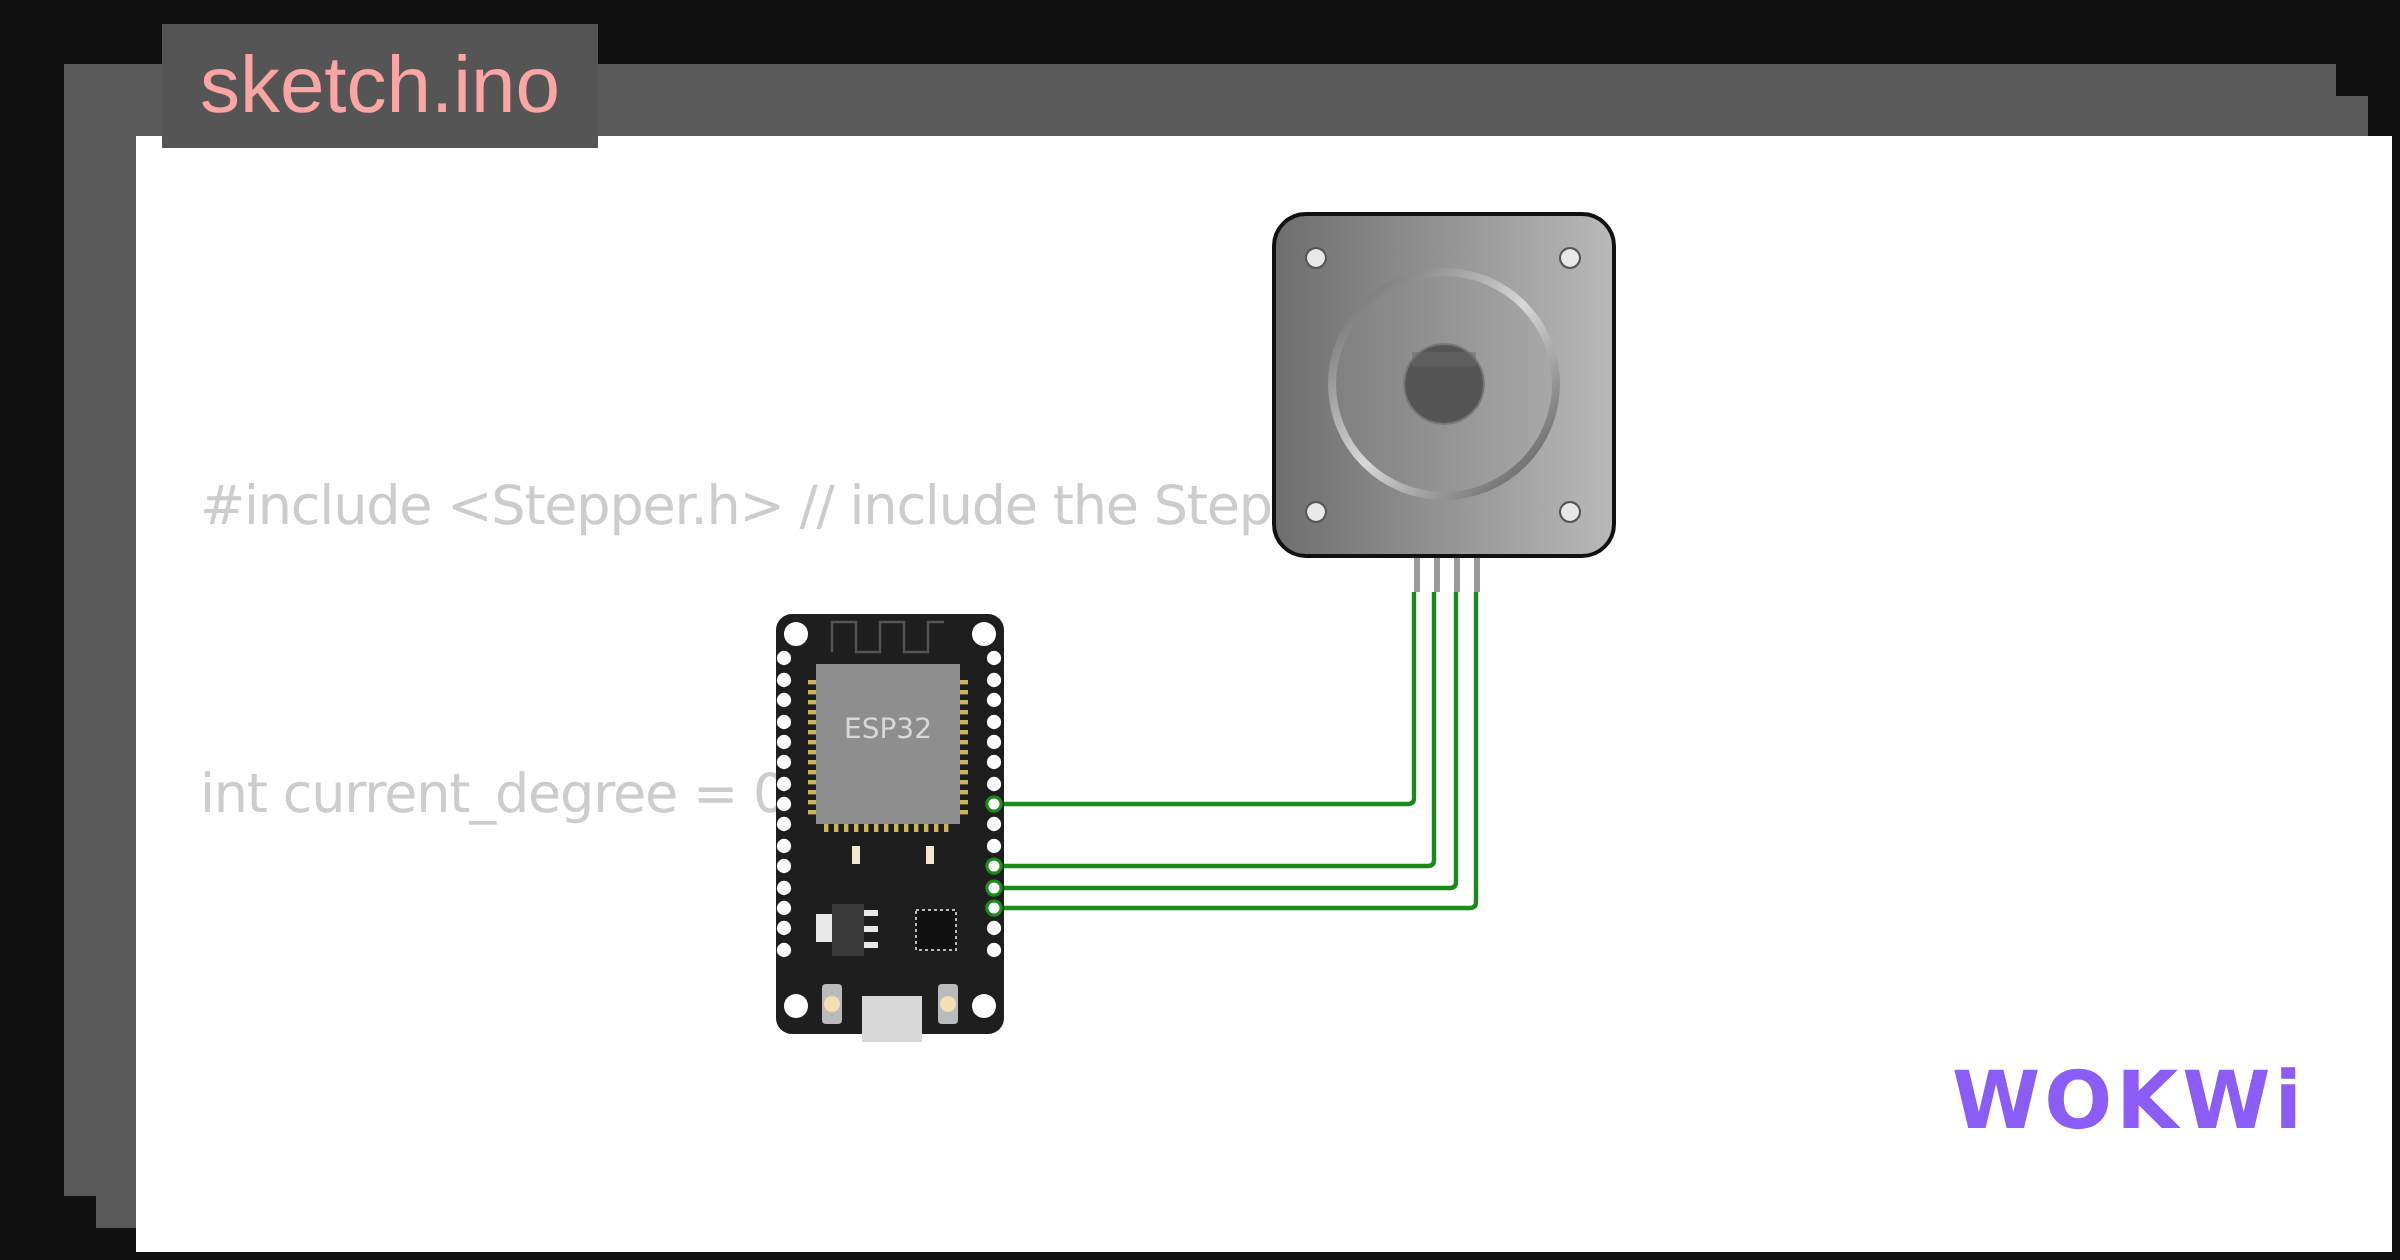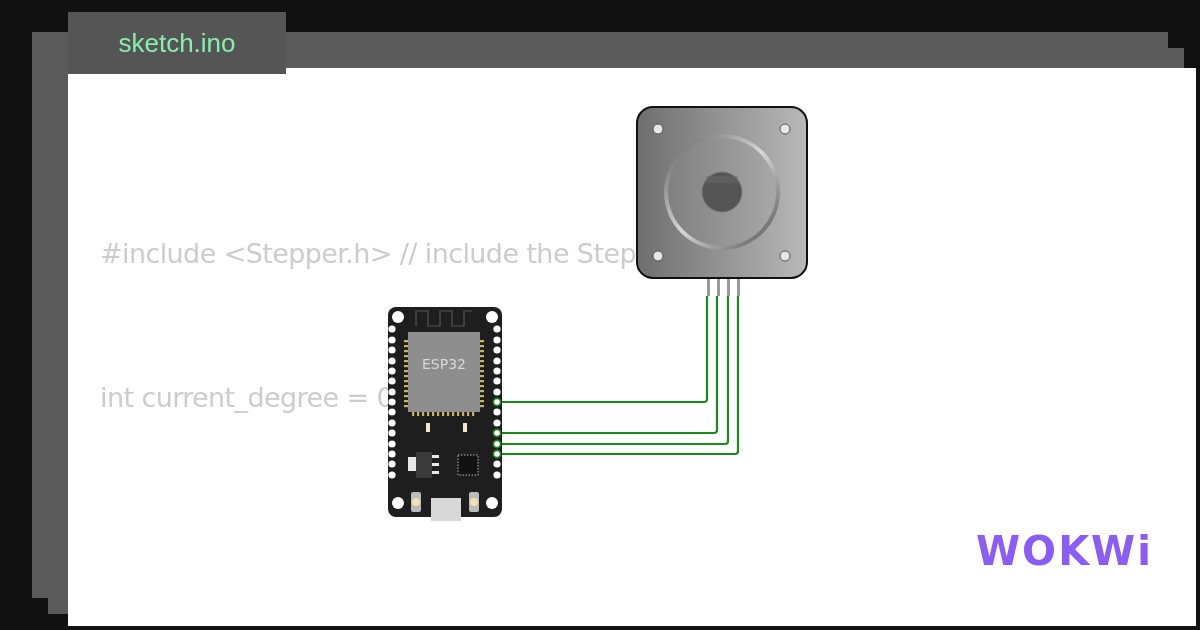--- a/index.html
+++ b/index.html
@@ -1,20 +1,20 @@
 <!DOCTYPE html>
 <html><head>
 <meta charset="utf-8">
 <style>
   html, body { margin:0; padding:0; }
   body { width:1200px; height:630px; background:#111111; position:relative; overflow:hidden; font-family:"DejaVu Sans", sans-serif; }
   .shadow { position:absolute; left:48px; top:48px; width:1136px; height:566px; background:#5a5a5a; }
   .frame { position:absolute; left:32px; top:32px; width:1136px; height:566px; background:#5a5a5a; }
   .paper { position:absolute; left:36px; top:36px; width:1128px; height:558px; background:#ffffff; overflow:hidden; }
-  .tab { position:absolute; left:68px; top:12px; width:218px; height:62px; background:#555555; color:#86efac; font-family:"Liberation Sans", sans-serif; font-size:26px; line-height:62px; text-align:center; }
+  .tab { position:absolute; left:81px; top:12px; width:218px; height:62px; background:#555555; color:#fca5a5; font-family:"Liberation Sans", sans-serif; font-size:40px; line-height:62px; text-align:center; }
   .code { position:absolute; left:32px; top:66px; width:1064px; margin:0; font-family:"DejaVu Sans", sans-serif; font-size:27px; line-height:48px; color:#cccccc; white-space:pre; overflow:hidden; letter-spacing:-0.6px; }
   .code-line { height:48px; }
   .diagram { position:absolute; left:0; top:0; width:1200px; height:630px; }
   .logo { position:absolute; left:976px; top:528px; font-family:"DejaVu Sans", sans-serif; font-size:40px; font-weight:bold; letter-spacing:2px; color:#8b5cf6; }
 </style>
 </head>
 <body>
 
 <div class="shadow"></div>
 <div class="frame">

